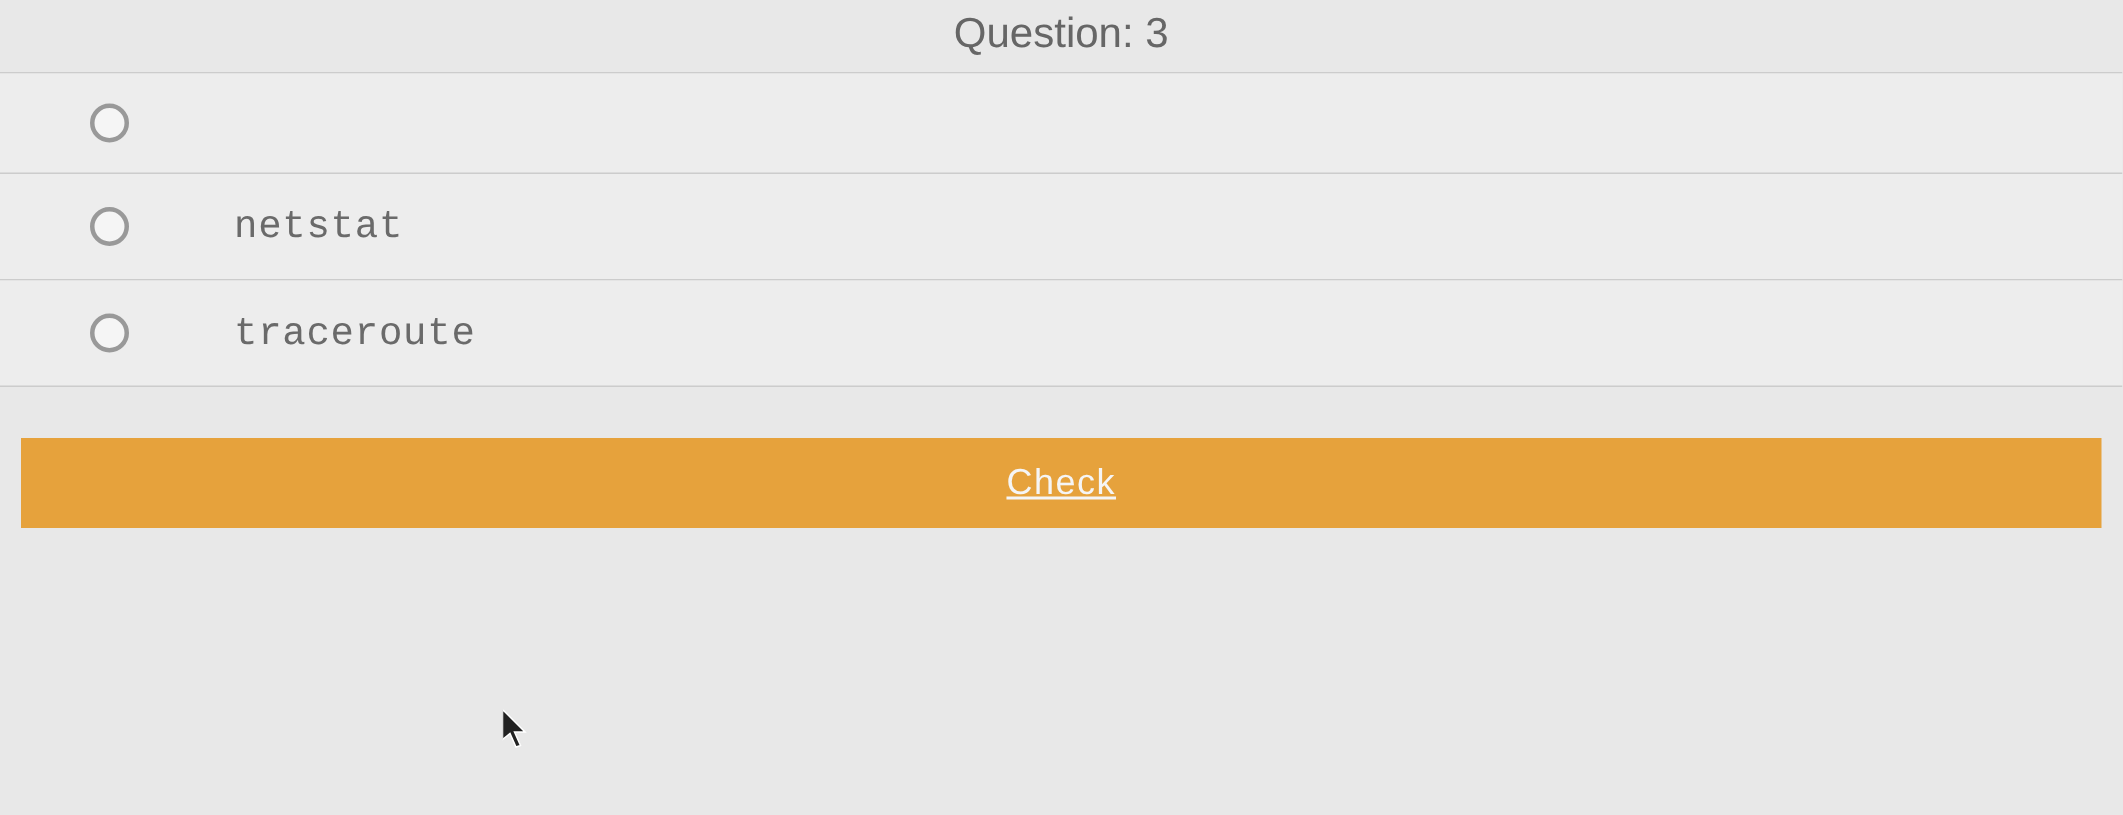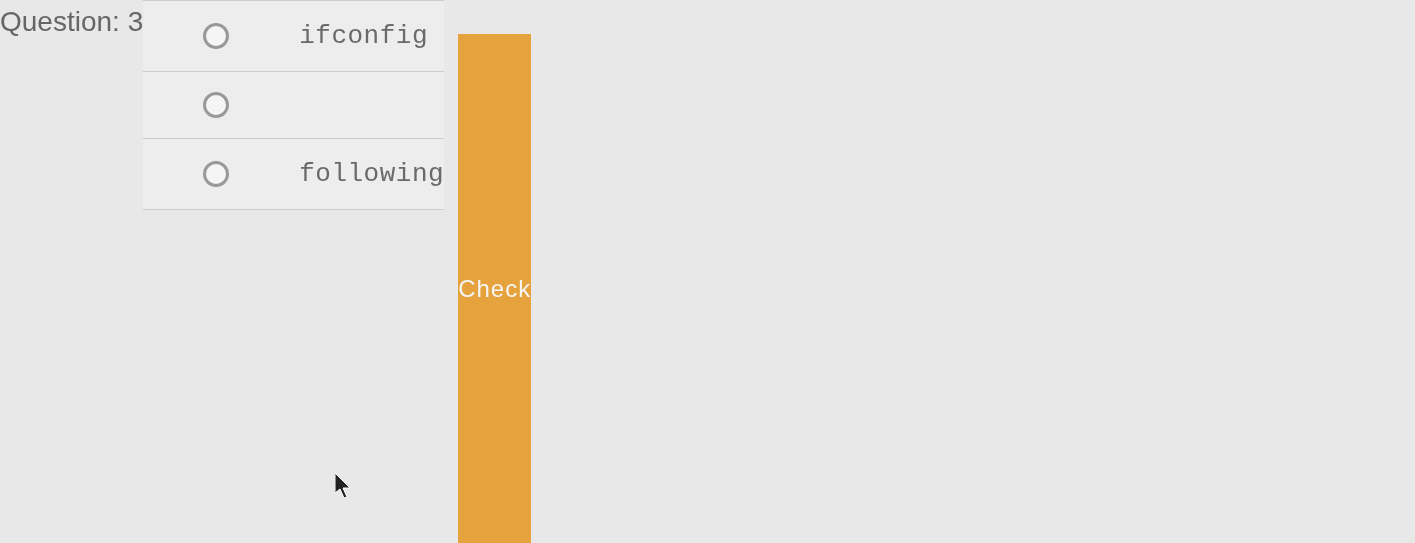--- a/index.html
+++ b/index.html
@@ -12,20 +12,21 @@
       background: #e8e8e8;
       width: 1415px;
       height: 543px;
       overflow: hidden;
       color: #555;
     }
     .container {
       width: 100%;
       height: 100%;
       display: flex;
+      flex-direction: column;
     }
     .header {
       text-align: center;
       padding: 6px 0 10px 0;
       font-size: 28px;
       color: #666;
       font-weight: 400;
     }
     .question-text {
       padding: 0 0 18px 14px;
@@ -63,20 +64,21 @@
       margin: 34px 14px 0 14px;
       background: #e6a23c;
       color: #f5f5f5;
       text-align: center;
       font-size: 24px;
       padding: 16px 0;
       border: none;
       cursor: pointer;
       letter-spacing: 1px;
       font-weight: 400;
+      text-decoration: underline;
     }
     .cursor {
       position: absolute;
       left: 335px;
       top: 473px;
       pointer-events: none;
     }
   </style>
 </head>
 <body>
@@ -85,31 +87,31 @@
 
   <div class="header">
     <span>Question: 3</span>
   </div>
 
 
   <div class="options">
 
     <div class="option-row">
       <div class="radio"></div>
-      <div class="option-label">ifconfig</div>
     </div>
 
 
     <div class="option-row">
       <div class="radio"></div>
+      <div class="option-label">netstat</div>
     </div>
 
     <div class="option-row">
       <div class="radio"></div>
-      <div class="option-label">following</div>
+      <div class="option-label">traceroute</div>
     </div>
 
   </div>
 
   <button class="check-button">
     <span>Check</span>
   </button>
 
 </div>
 

